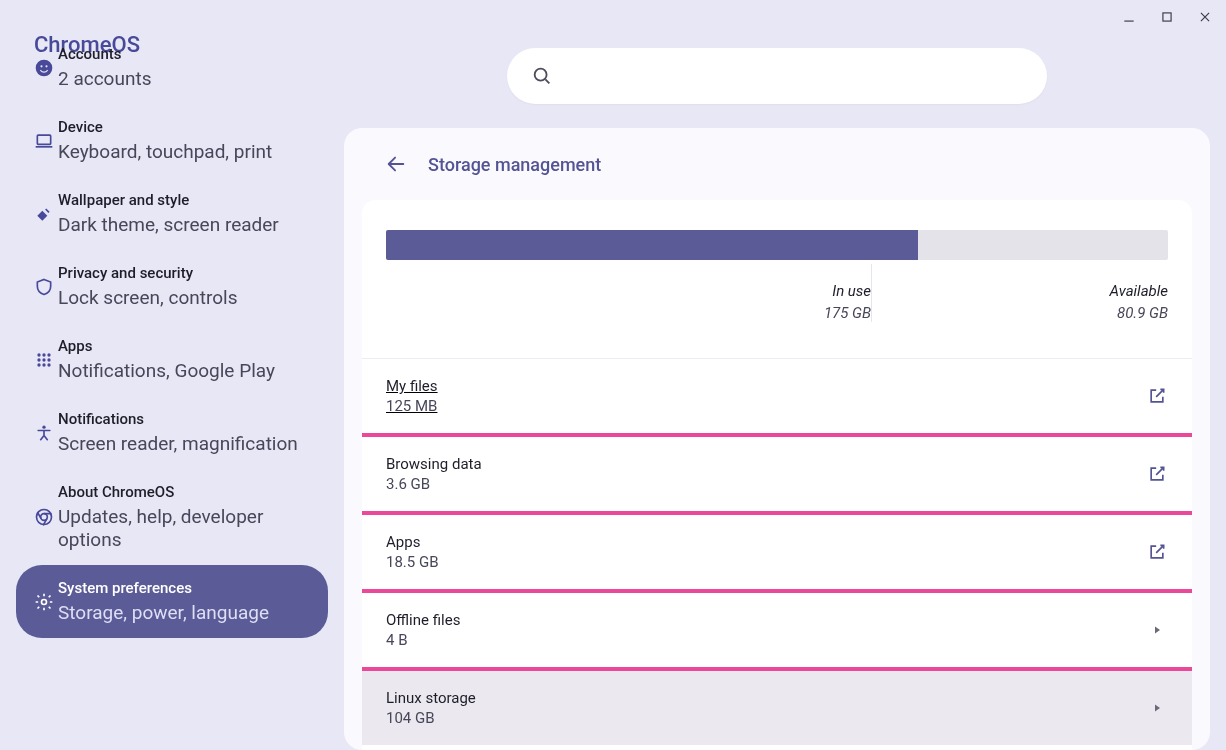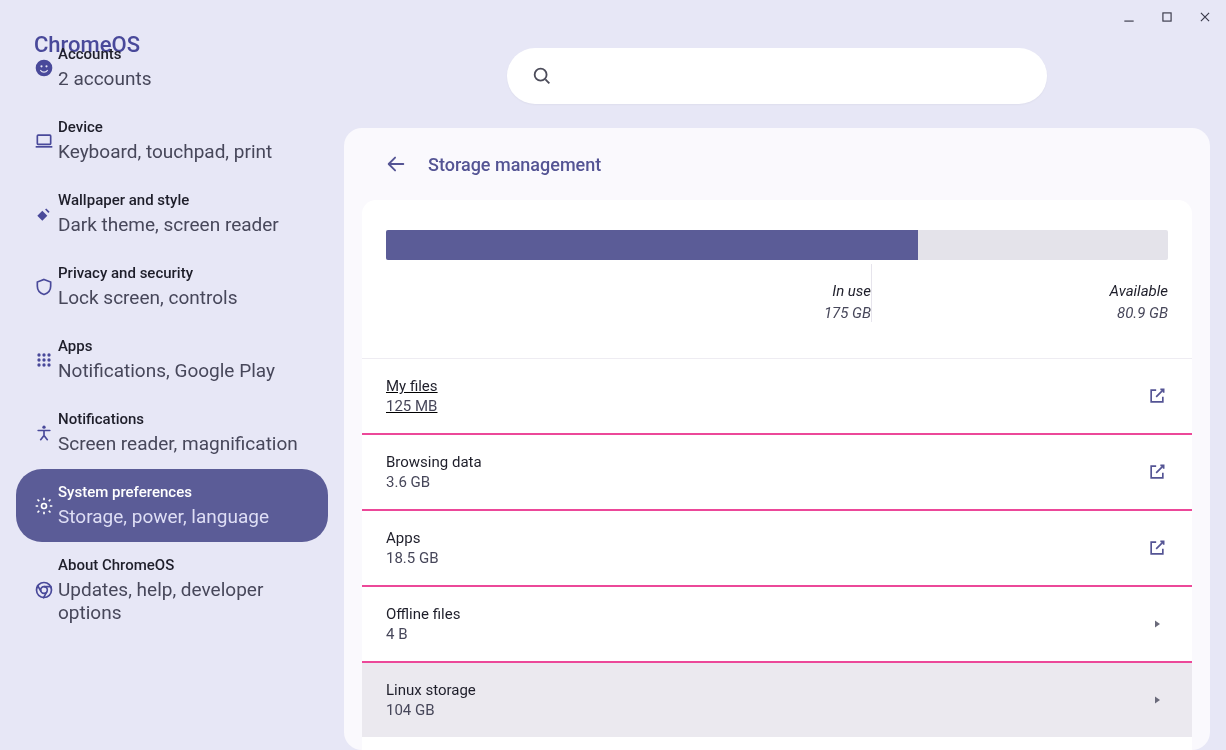--- a/index.html
+++ b/index.html
@@ -37,21 +37,21 @@
 .usage { padding: 30px 24px 36px; }
 .bar { height: 30px; background: #e4e3ea; border-radius: 2px; overflow: hidden; display: flex; }
 .bar .fill { background: #5b5c97; height: 100%; }
 .usagecols { display: flex; margin-top: 4px; }
 .usagecols .col { flex: 1; text-align: right; padding: 18px 0 0; border-right: 1px solid #e6e4ec; font-style: italic; }
 .usagecols .col:last-child { border-right: none; }
 .usagecols .ulabel { font-size: 15px; color: #1e1e2a; }
 .usagecols .uval { font-size: 15px; color: #47475a; margin-top: 4px; }
 
 .rows { }
-.row { display: flex; align-items: center; justify-content: space-between; padding: 18px 24px; border-top: 2px solid #ec4899; cursor: pointer; }
+.row { display: flex; align-items: center; justify-content: space-between; padding: 18px 24px; border-top: 4px solid #ec4899; cursor: pointer; }
 .row:first-child { border-top: 1px solid #eeecf2; text-decoration: underline; }
 .row .rtxt .rlabel { font-size: 15px; color: #1e1e2a; }
 .row .rtxt .rval { font-size: 15px; color: #47475a; margin-top: 2px; }
 .row .raction { color: #545494; width: 22px; height: 22px; display:flex; align-items:center; justify-content:center; }
 .row.hover { background: #ebe9ef; }
 .row .raction.small { color: #6a6a7a; }
 </style>
 </head>
 <body>
 
@@ -150,43 +150,43 @@
             <svg width="20" height="20" viewBox="0 0 24 24" fill="currentColor">
               <circle cx="12" cy="5" r="2"></circle>
               <path d="M5 9h14M12 9v6M12 15l-4 5M12 15l4 5" stroke="currentColor" stroke-width="2" fill="none" stroke-linecap="round"></path>
             </svg>
           </span>
           <span class="navtext">
             <div class="navlabel">Notifications</div>
             <div class="navdesc">Screen reader, magnification</div>
           </span>
         </div>
-        <div class="navitem active">
-          <span class="navicon">
-            <svg width="20" height="20" viewBox="0 0 24 24" fill="none" stroke="currentColor" stroke-width="2">
-              <circle cx="12" cy="12" r="3"></circle>
-              <path d="M12 2v3M12 19v3M4.2 4.2l2.1 2.1M17.7 17.7l2.1 2.1M2 12h3M19 12h3M4.2 19.8l2.1-2.1M17.7 6.3l2.1-2.1"></path>
-            </svg>
-          </span>
-          <span class="navtext">
-            <div class="navlabel">System preferences</div>
-            <div class="navdesc">Storage, power, language</div>
-          </span>
-        </div>
         <div class="navitem">
           <span class="navicon">
             <svg width="20" height="20" viewBox="0 0 24 24" fill="none" stroke="currentColor" stroke-width="2">
               <circle cx="12" cy="12" r="9"></circle>
               <circle cx="12" cy="12" r="4"></circle>
               <path d="M12 8h9M8.5 14L4 6M15.5 14l-4.5 8"></path>
             </svg>
           </span>
           <span class="navtext">
             <div class="navlabel">About ChromeOS</div>
             <div class="navdesc">Updates, help, developer options</div>
+          </span>
+        </div>
+        <div class="navitem active">
+          <span class="navicon">
+            <svg width="20" height="20" viewBox="0 0 24 24" fill="none" stroke="currentColor" stroke-width="2">
+              <circle cx="12" cy="12" r="3"></circle>
+              <path d="M12 2v3M12 19v3M4.2 4.2l2.1 2.1M17.7 17.7l2.1 2.1M2 12h3M19 12h3M4.2 19.8l2.1-2.1M17.7 6.3l2.1-2.1"></path>
+            </svg>
+          </span>
+          <span class="navtext">
+            <div class="navlabel">System preferences</div>
+            <div class="navdesc">Storage, power, language</div>
           </span>
         </div>
       </div>
   </div>
 
   <div class="main">
     <div class="searchbar">
       <span class="sicon">
           <svg width="22" height="22" viewBox="0 0 24 24">
             <circle cx="10.5" cy="10.5" r="6.5" fill="none" stroke="currentColor" stroke-width="2"></circle>

